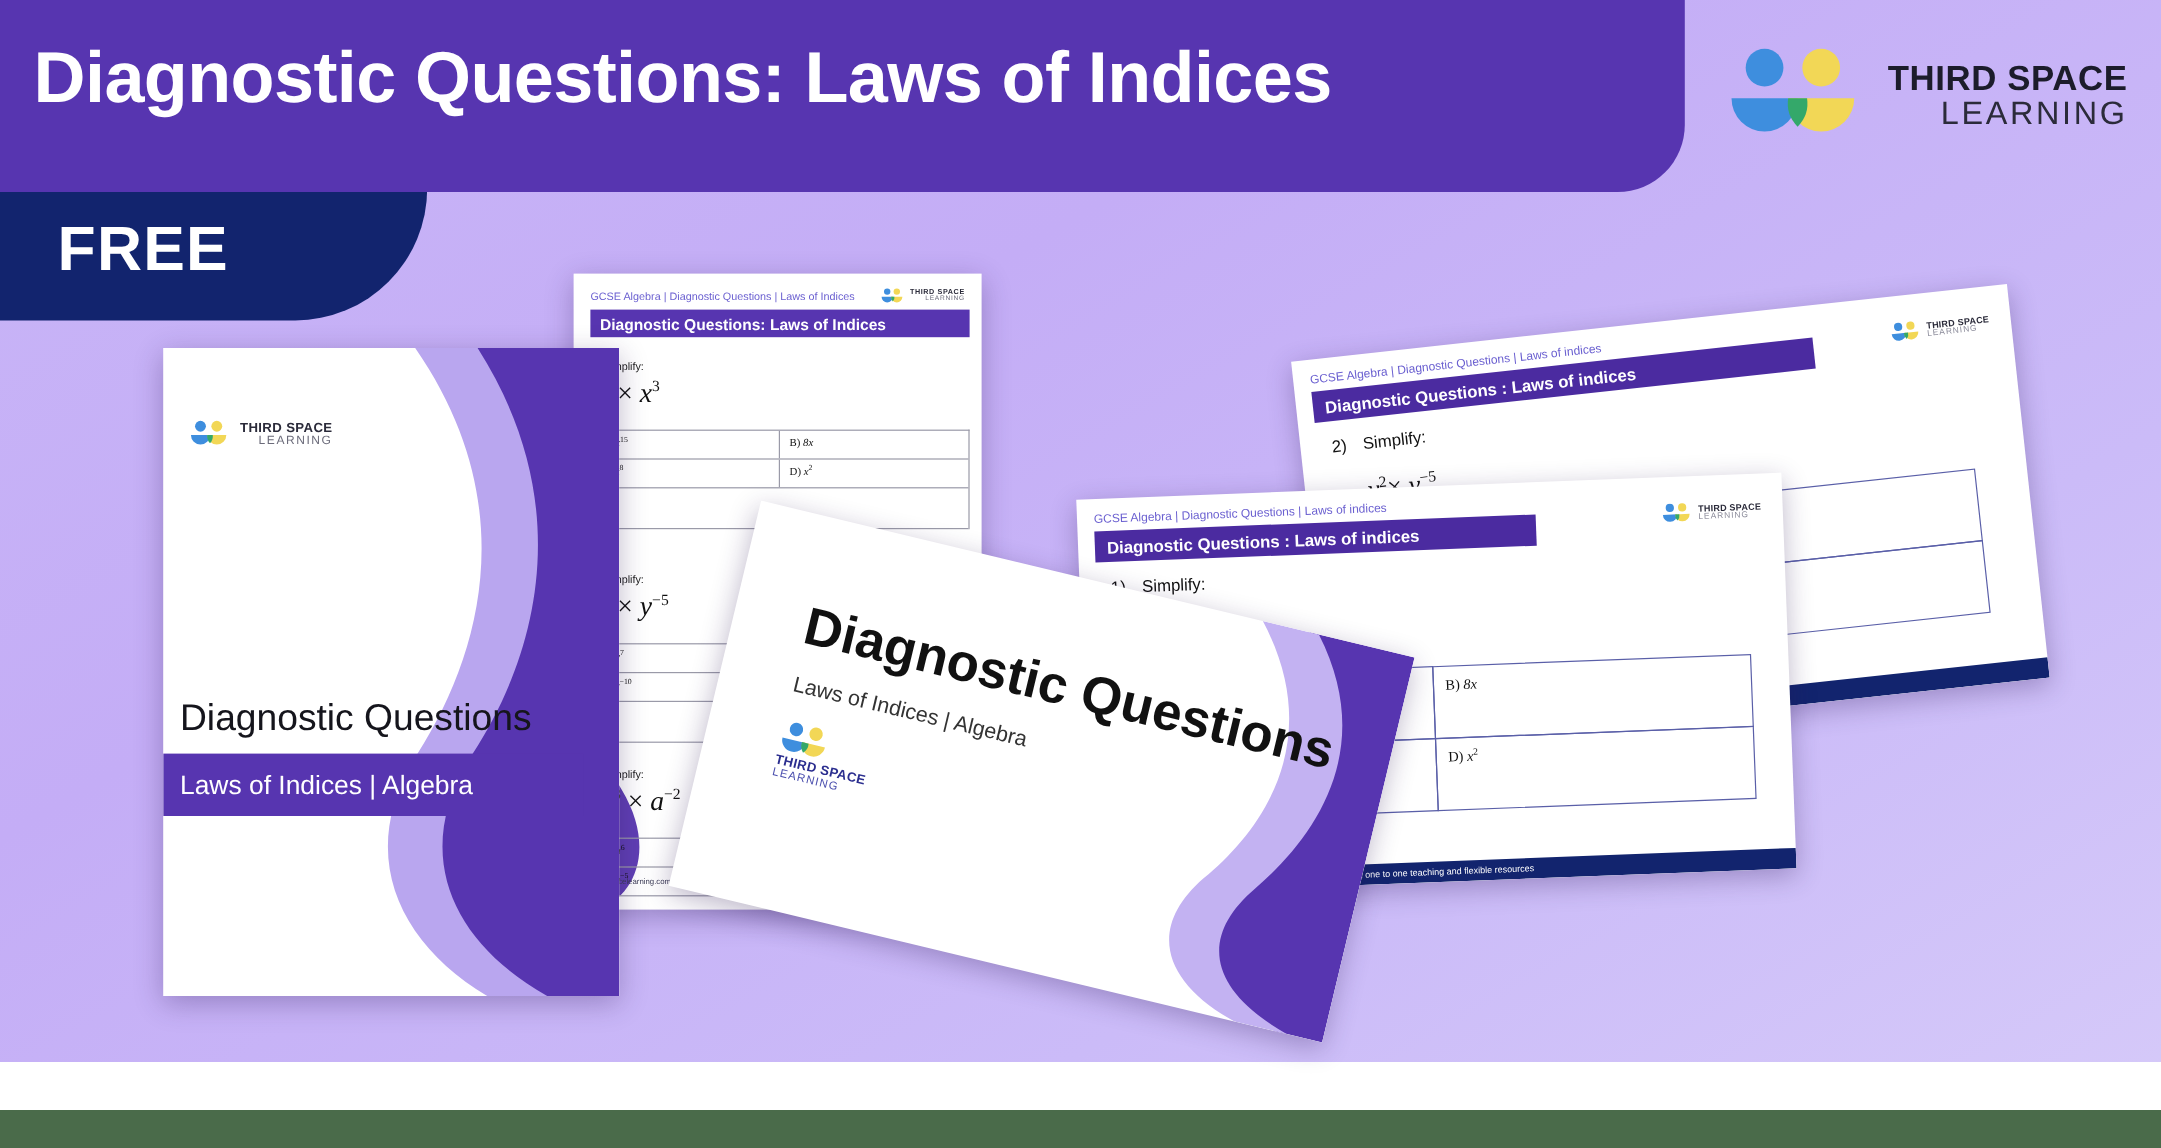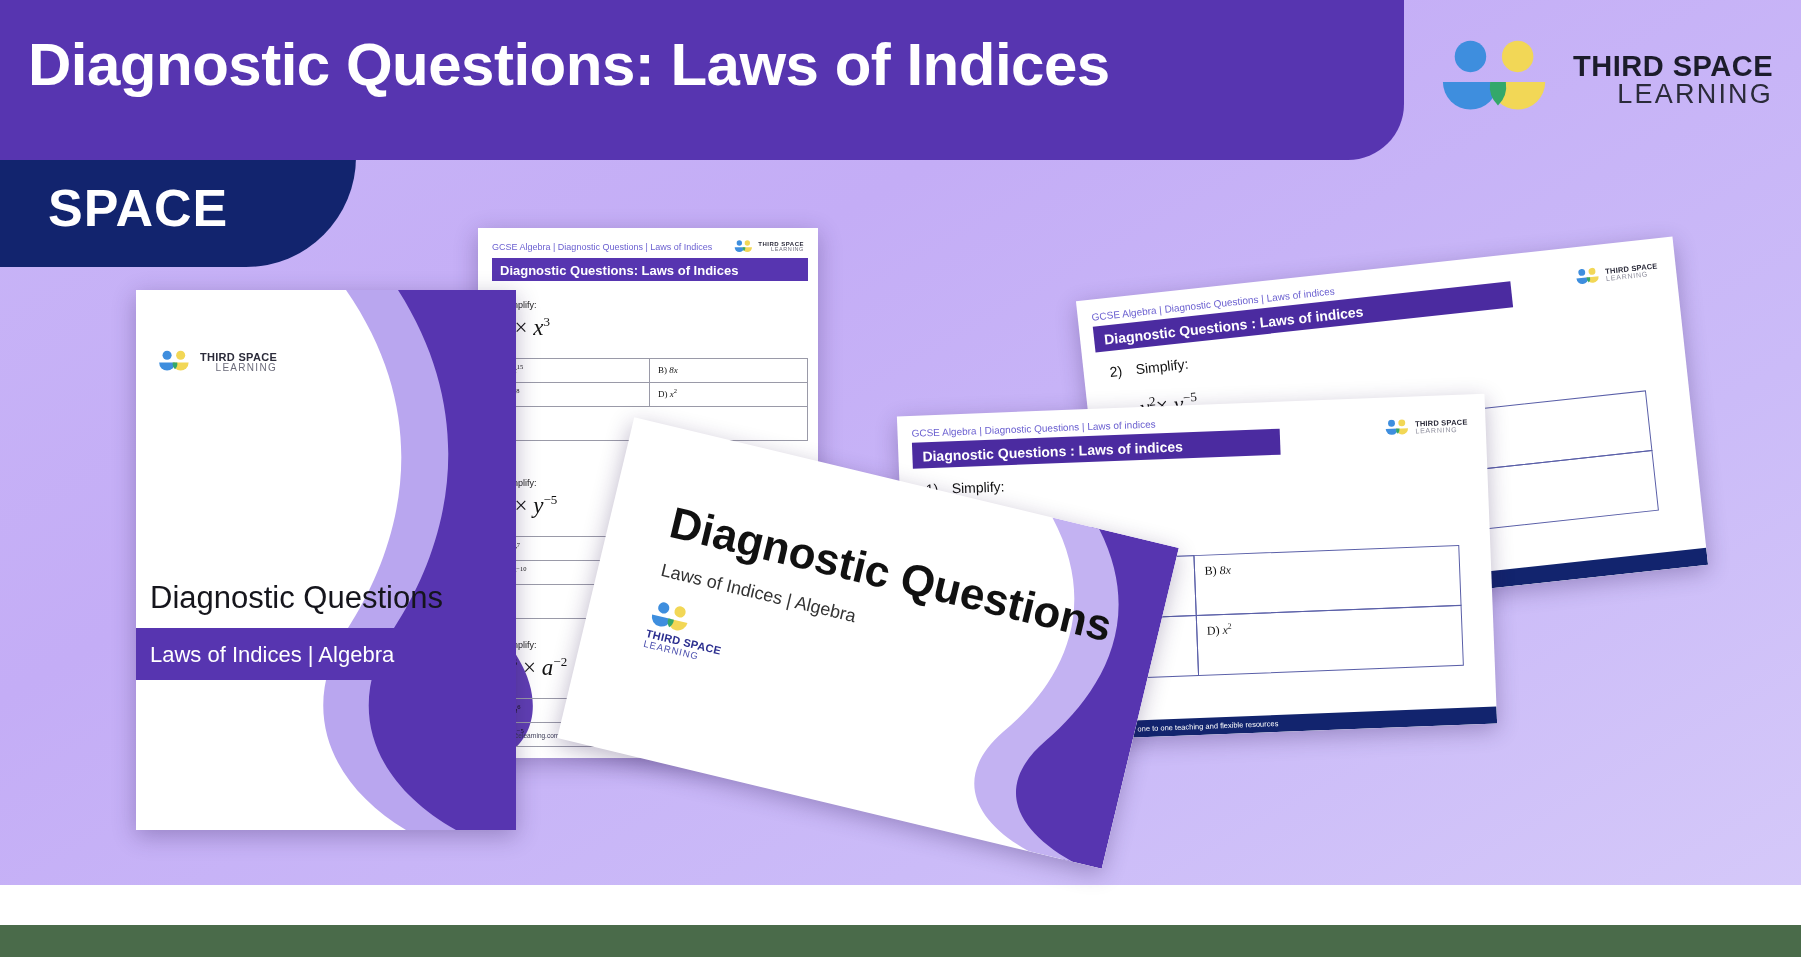--- a/index.html
+++ b/index.html
@@ -514,21 +514,21 @@
         <div class="brand-line1">THIRD SPACE</div>
         <div class="brand-line2">LEARNING</div>
       </div>
     </div>
   </div>
 
   <div id="header-bar"></div>
   <div id="header-title">Diagnostic Questions: Laws of Indices</div>
 
   <div id="free-badge"></div>
-  <div id="free-label">SPACE</div>
+  <div id="free-label">FREE</div>
 
   <div id="brand-logo">
     <svg class="tsl-mark" width="118" height="84" viewBox="0 0 60 42">
       <circle cx="16" cy="9" r="8" fill="#3E8EDE"></circle>
       <circle cx="40" cy="9" r="8" fill="#F2D756"></circle>
       <path d="M2,22 a14,14 0 0 0 28,0 Z" fill="#3E8EDE"></path>
       <path d="M26,22 a14,14 0 0 0 28,0 Z" fill="#F2D756"></path>
       <path d="M26,22 a14,14 0 0 0 4,12 a14,14 0 0 0 4,-12 Z" fill="#34A86A"></path>
     </svg>
     <div class="brand-words">

